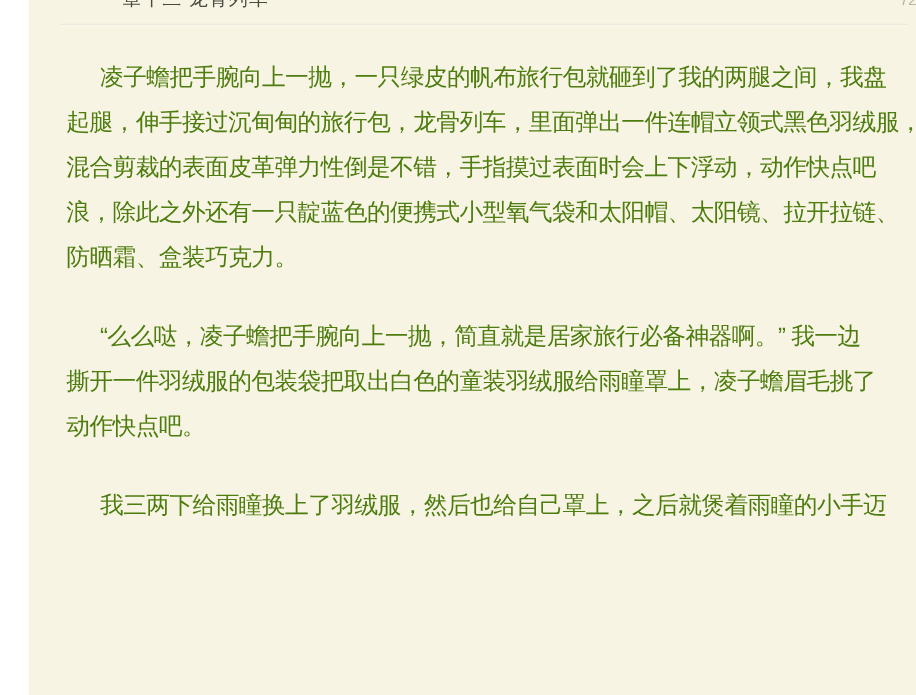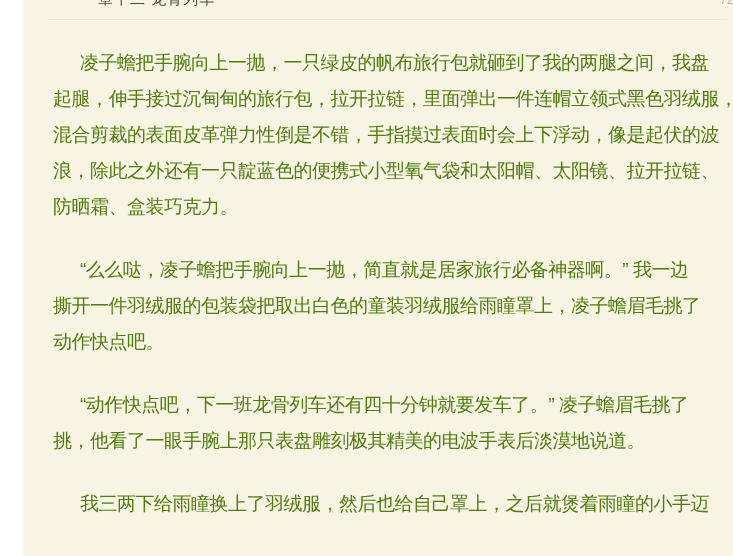--- a/index.html
+++ b/index.html
@@ -57,31 +57,27 @@
 
 <div class="page">
   <div class="header">
     <span class="chapter">章十二 龙骨列车</span>
     <span class="progress">72%</span>
   </div>
   <div class="divider"></div>
   <div class="body" id="reader-body">
       <div class="para">
         <div class="line first">凌子蟾把手腕向上一抛，一只绿皮的帆布旅行包就砸到了我的两腿之间，我盘</div>
-        <div class="line">起腿，伸手接过沉甸甸的旅行包，拉开拉链，里面弹出一件连帽立领式黑色羽绒服，</div>
-        <div class="line">混合剪裁的表面皮革弹力性倒是不错，手指摸过表面时会上下浮动，像是起伏的波</div>
+        <div class="line">起腿，伸手接过沉甸甸的旅行包，龙骨列车，里面弹出一件连帽立领式黑色羽绒服，</div>
+        <div class="line">混合剪裁的表面皮革弹力性倒是不错，手指摸过表面时会上下浮动，动作快点吧</div>
         <div class="line">浪，除此之外还有一只靛蓝色的便携式小型氧气袋和太阳帽、太阳镜、拉开拉链、</div>
         <div class="line">防晒霜、盒装巧克力。</div>
       </div>
       <div class="para">
         <div class="line first">“么么哒，凌子蟾把手腕向上一抛，简直就是居家旅行必备神器啊。” 我一边</div>
         <div class="line">撕开一件羽绒服的包装袋把取出白色的童装羽绒服给雨瞳罩上，凌子蟾眉毛挑了</div>
         <div class="line">动作快点吧。</div>
       </div>
       <div class="para">
-        <div class="line first">“动作快点吧，下一班龙骨列车还有四十分钟就要发车了。” 凌子蟾眉毛挑了</div>
-        <div class="line">挑，他看了一眼手腕上那只表盘雕刻极其精美的电波手表后淡漠地说道。</div>
-      </div>
-      <div class="para">
         <div class="line first">我三两下给雨瞳换上了羽绒服，然后也给自己罩上，之后就煲着雨瞳的小手迈</div>
       </div>
     </div>
 </div>
 
 </body></html>

